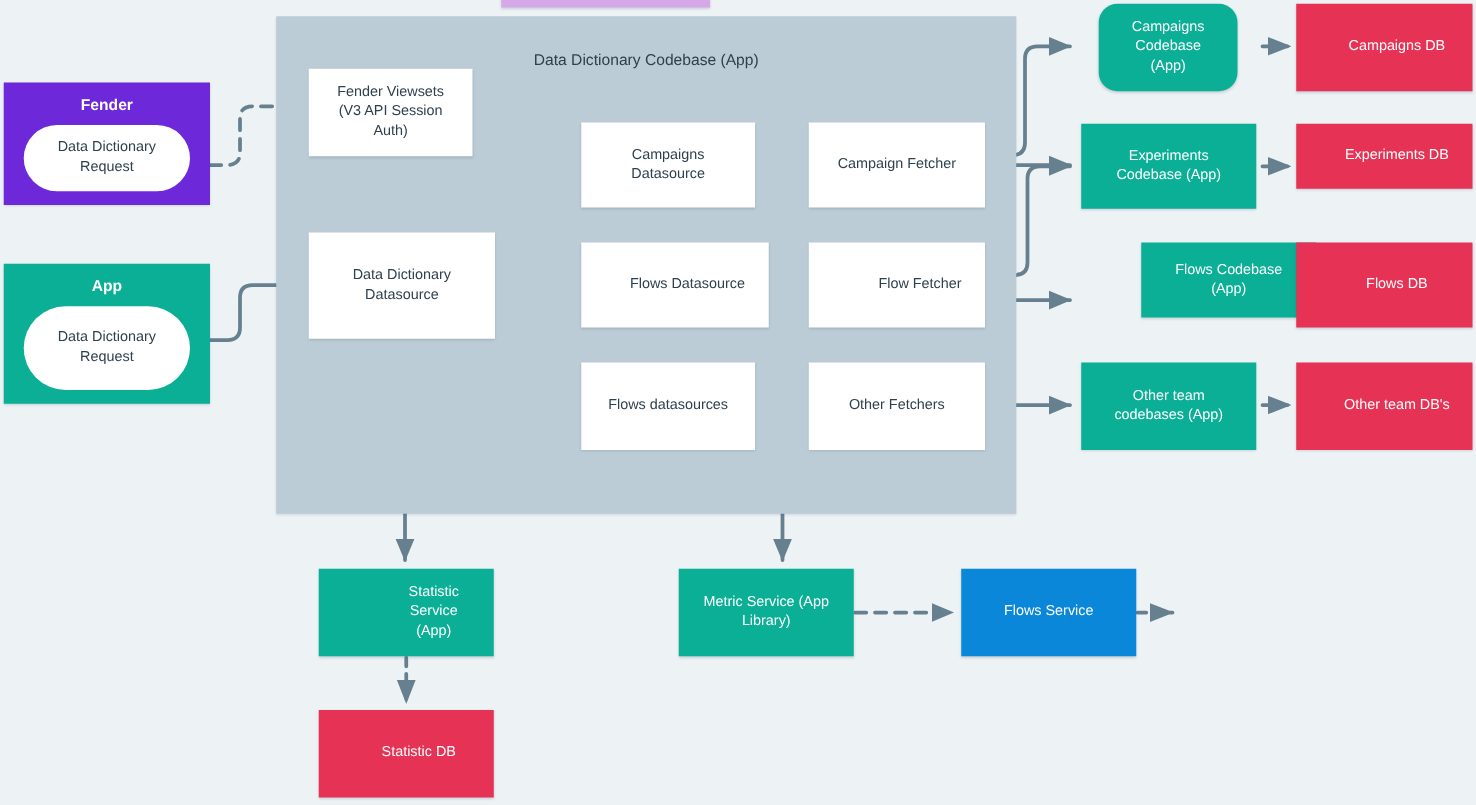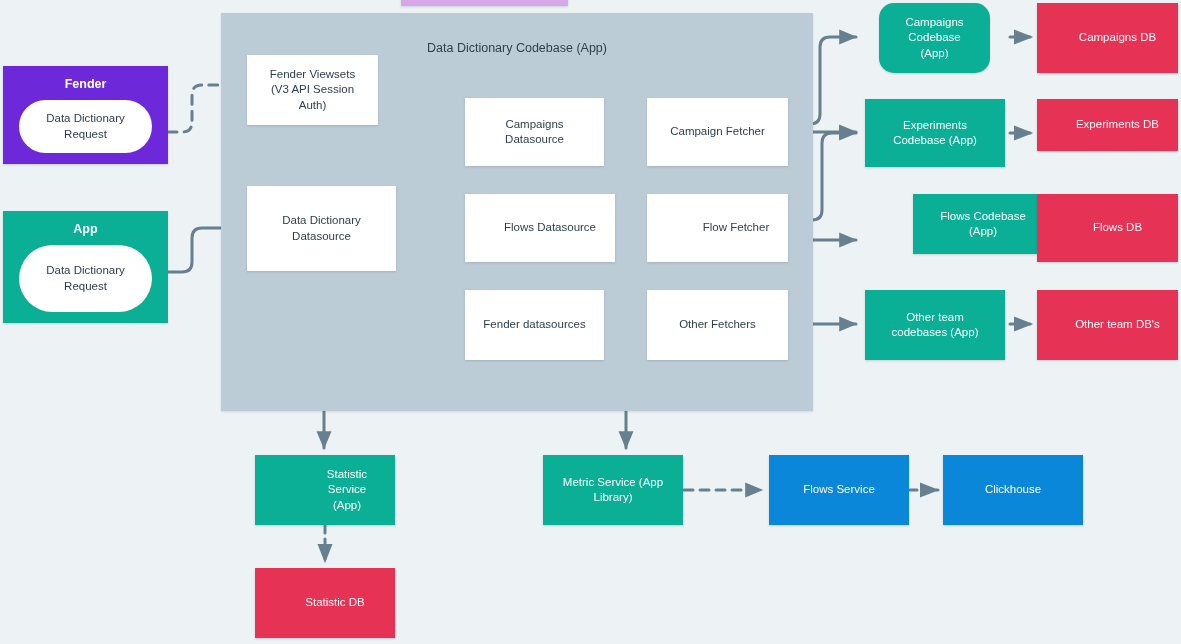--- a/index.html
+++ b/index.html
@@ -212,21 +212,21 @@
   <div class="node white-box" style="left:465px; top:98px; width:139px; height:68px;justify-content:flex-end;">
     <span class="node-label">Campaigns
 Datasource</span>
   </div>
 
   <div class="node white-box" style="left:465px; top:194px; width:150px; height:68px;padding-left:20px;">
     <span class="node-label">Flows Datasource</span>
   </div>
 
   <div class="node white-box" style="left:465px; top:290px; width:139px; height:70px;">
-    <span class="node-label">Fender datasources</span>
+    <span class="node-label">Flows datasources</span>
   </div>
 
   <div class="node white-box" style="left:647px; top:98px; width:141px; height:68px;">
     <span class="node-label">Campaign Fetcher</span>
   </div>
 
   <div class="node white-box" style="left:647px; top:194px; width:141px; height:68px;padding-left:37px;">
     <span class="node-label">Flow Fetcher</span>
   </div>
 
@@ -281,17 +281,14 @@
 
   <div class="node teal-box" style="left:543px; top:455px; width:140px; height:70px;">
     <span class="node-label">Metric Service (App
 Library)</span>
   </div>
 
   <div class="node blue-box" style="left:769px; top:455px; width:140px; height:70px;">
     <span class="node-label">Flows Service</span>
   </div>
 
-  <div class="node blue-box" style="left:943px; top:455px; width:140px; height:70px;">
-    <span class="node-label">Clickhouse</span>
-  </div>
 
 </div>
 
 </body></html>

